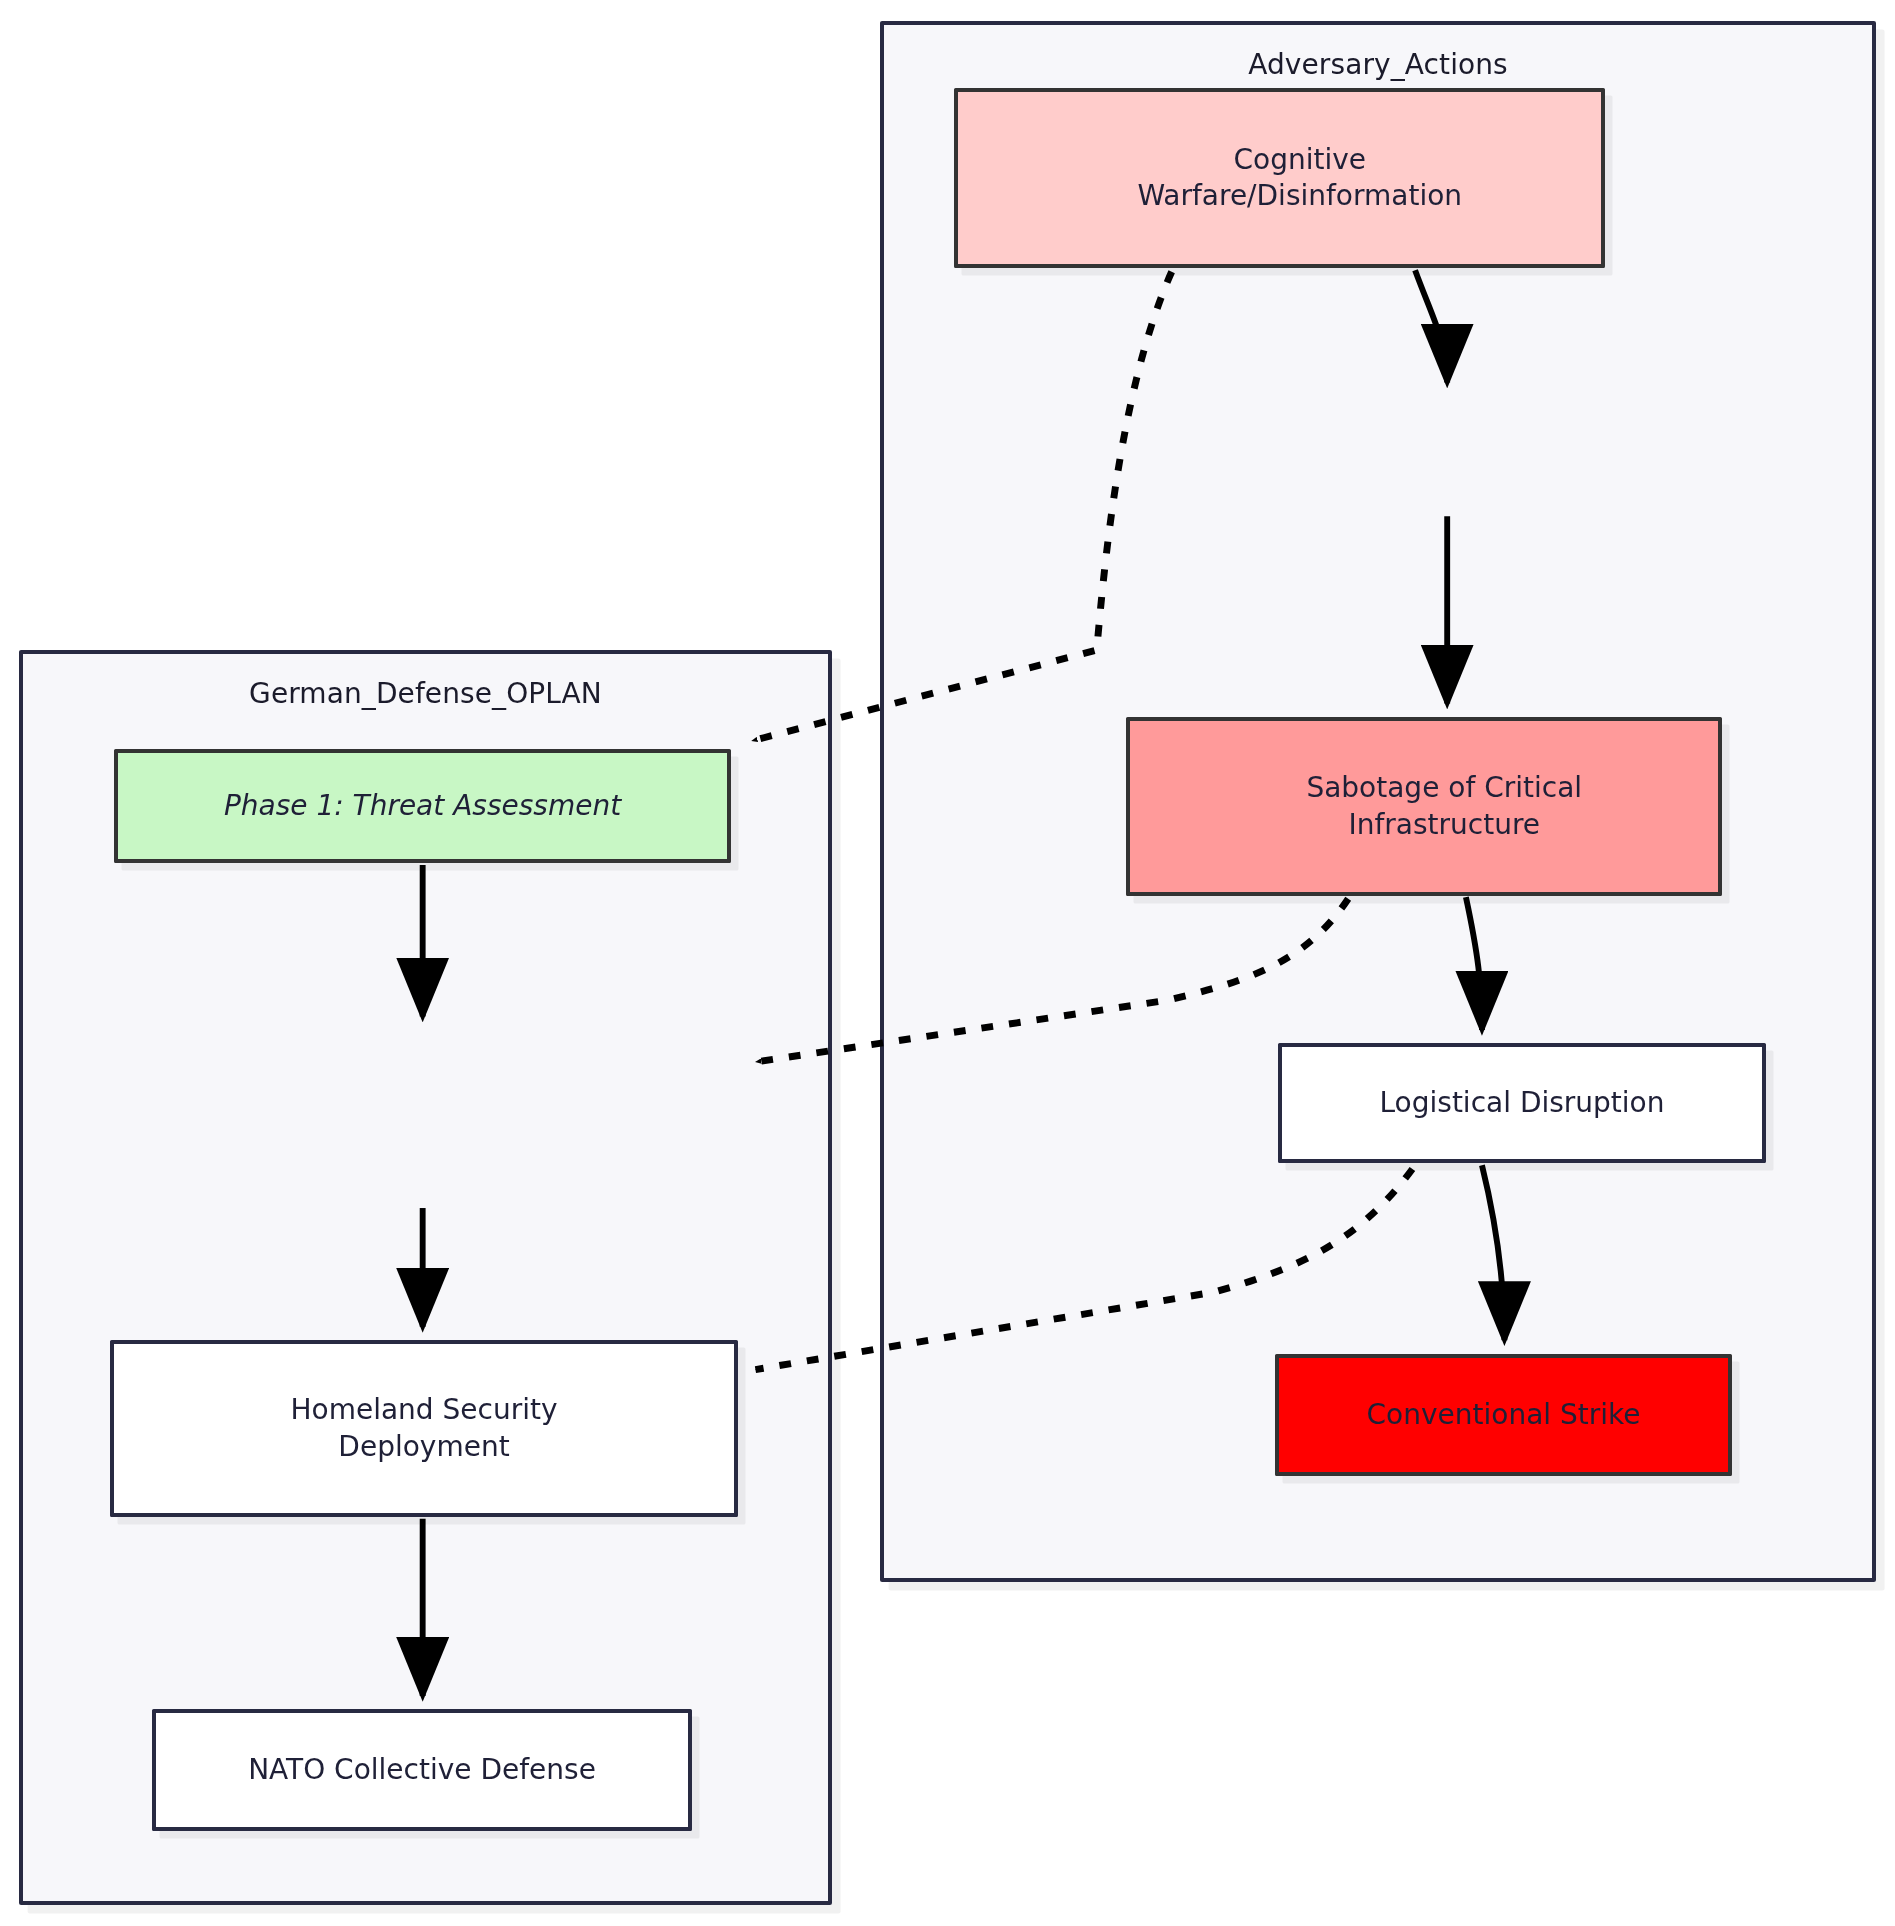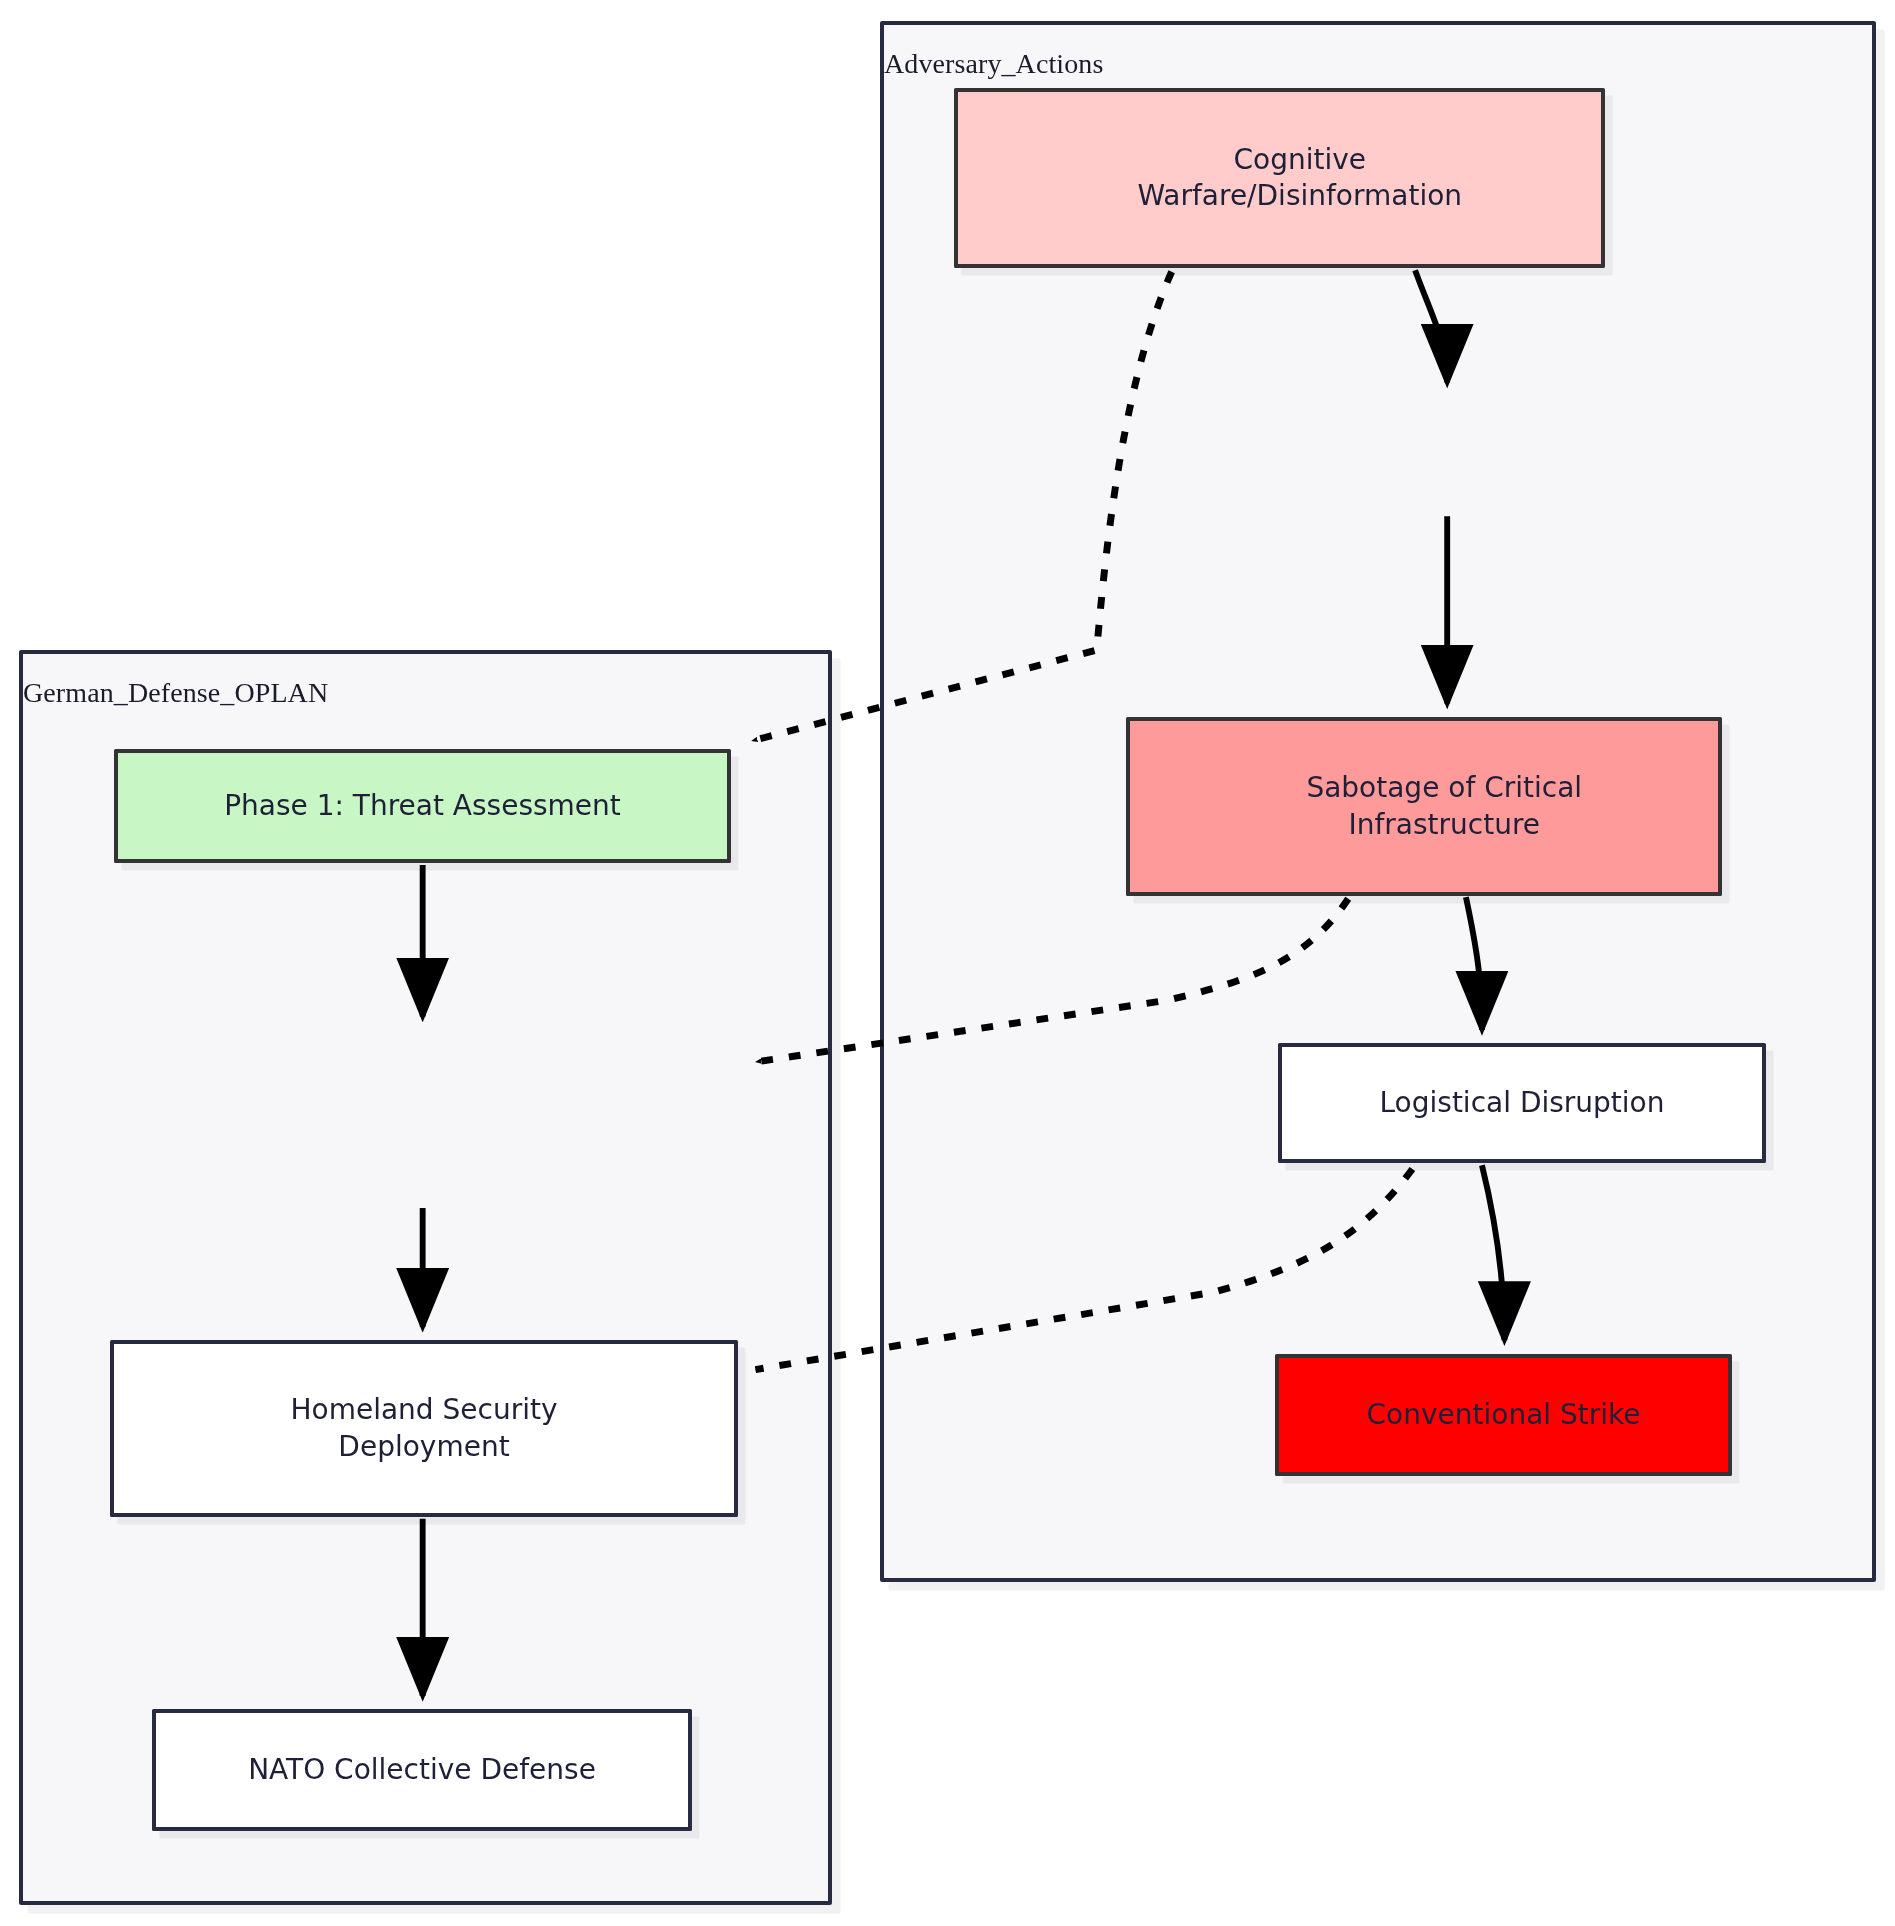--- a/index.html
+++ b/index.html
@@ -32,25 +32,25 @@
     border: 4.8px solid #282a42;
     border-radius: 2.1px;
     box-sizing: border-box;
     box-shadow: 8.6px 8.6px 0 0 rgba(0,0,0,0.055);
     z-index: 1;
   }
   .cluster-title {
     position: absolute;
     left: 0;
     width: 100%;
+    text-align: center;
     color: #1b1b2b;
     font-size: 28px;
     letter-spacing: 0.1px;
     white-space: nowrap;
-    font-family: Liberation Serif, serif;
   }
   #cluster-adversary {
     left: 880px;
     top: 21.4px;
     width: 996px;
     height: 1561px;
   }
   #cluster-oplan {
     left: 19px;
     top: 650px;
@@ -99,21 +99,21 @@
   }
   .node .lbl { display: block; }
 
   
   #node-cognitive        { left: 954px; top: 88px;  width: 651px; height: 180px; }
   #node-cyber-recon      { left: 1197px; top: 396px;  width: 500px;  height: 119px; }
   #node-sabotage         { left: 1126px; top: 717px; width: 596px; height: 179px; padding-left: 48px; }
   #node-logistical       { left: 1238px; top: 1043px; width: 488px;  height: 120px; margin-left: 40px; }
   #node-conventional     { left: 1275px; top: 1354px; width: 457px;  height: 122px; justify-content: center; }
 
-  #node-phase1           { left: 114px;  top: 749px; width: 617px; height: 114px; }
+  #node-phase1           { left: 114px;  top: 749px; width: 617px; height: 114px; font-style: italic; }
   #node-coordination     { left: 110px;  top: 1030px; width: 627px; height: 177px; }
   #node-homeland         { left: 110px;  top: 1340px; width: 628px; height: 177px; }
   #node-nato             { left: 152px;  top: 1709px; width: 540px; height: 122px; }
 </style>
 </head>
 <body>
 
 <div id="stage">
 
   <div class="cluster" id="cluster-adversary">

